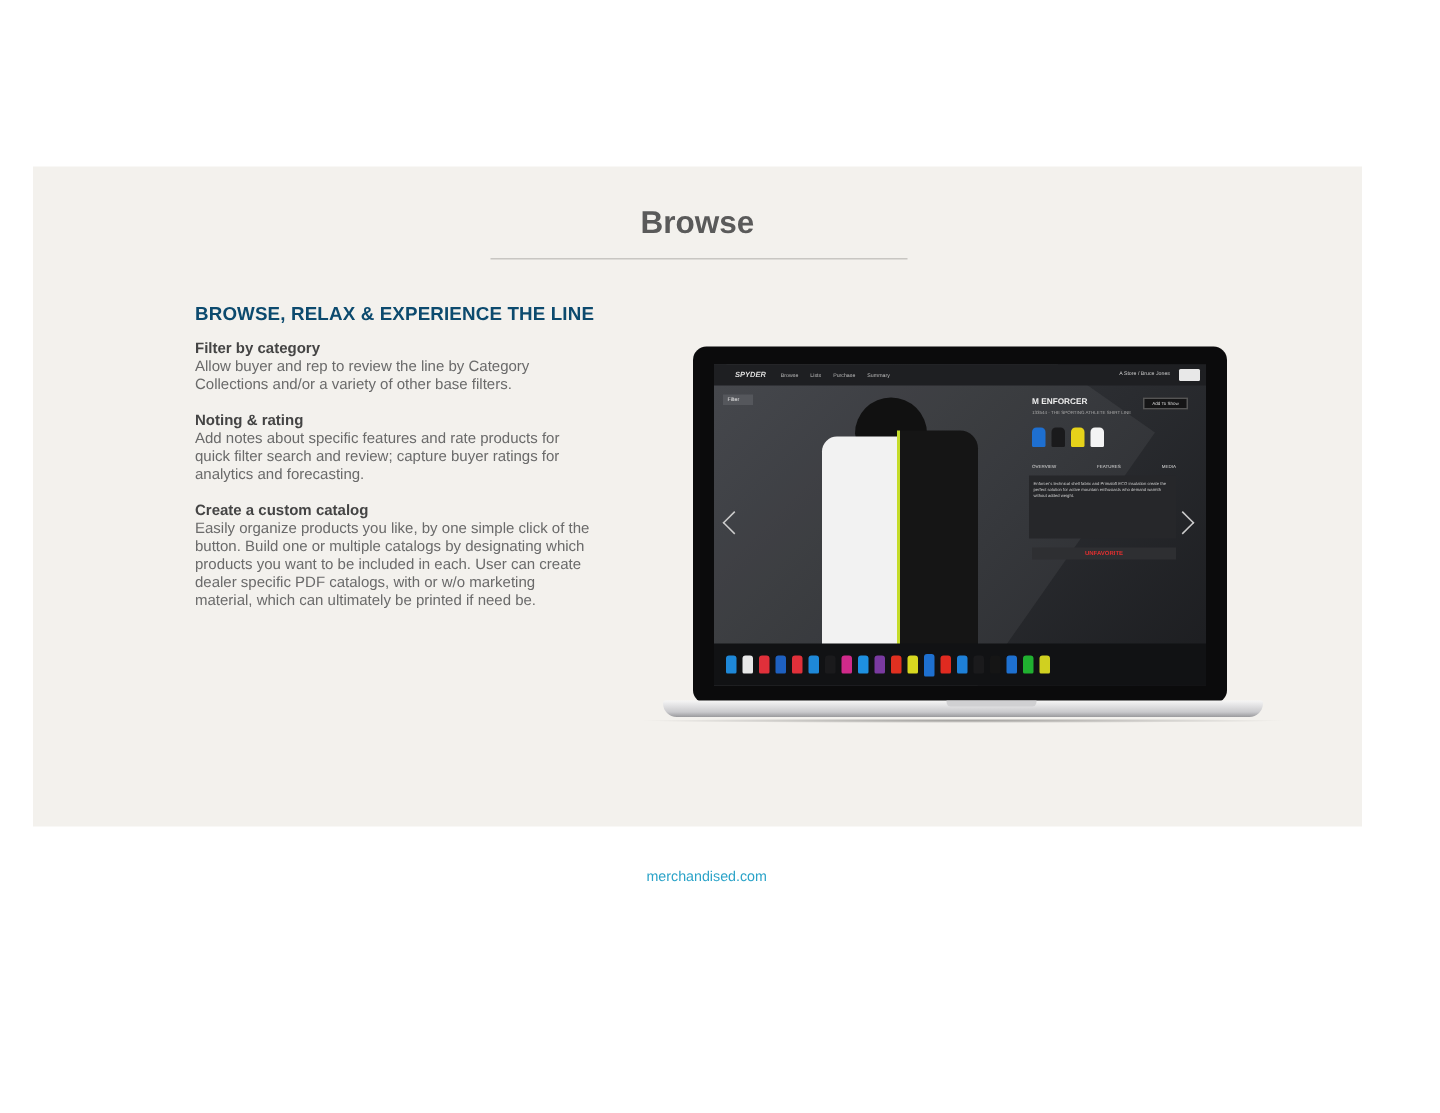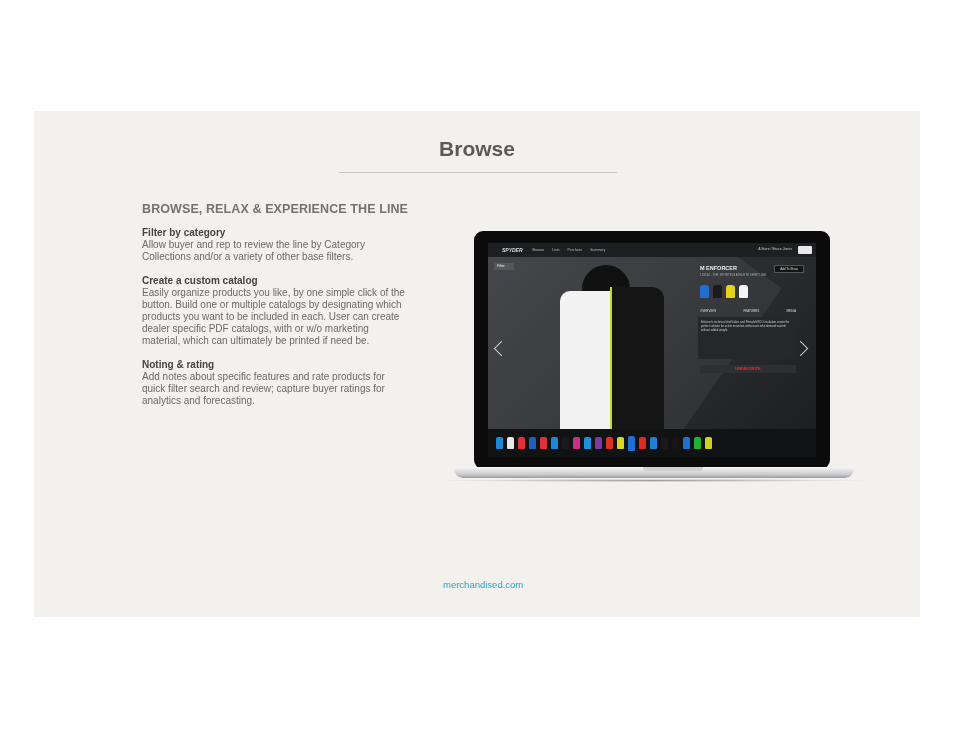--- a/index.html
+++ b/index.html
@@ -1,20 +1,20 @@
 <!DOCTYPE html>
 <html><head>
 <meta charset="utf-8">
 <style>
   html, body { margin:0; padding:0; background:#ffffff; }
   body { width:960px; height:742px; position:relative; overflow:hidden; font-family:"Liberation Sans", sans-serif; }
-  .slide { position:absolute; left:34px; top:111px; width:886px; height:506px; background:#f3f1ed; }
+  .slide { position:absolute; left:22px; top:111px; width:886px; height:440px; background:#f3f1ed; }
   .title { position:absolute; left:0; width:886px; top:26px; text-align:center; font-size:21px; font-weight:bold; color:#5a5a5a; }
   .title-rule { position:absolute; left:305px; top:61px; width:278px; height:1px; background:#c8c6c2; }
-  .heading { position:absolute; left:108px; top:91px; font-size:12.5px; font-weight:bold; color:#737373; letter-spacing:0.1px; }
+  .heading { position:absolute; left:108px; top:91px; font-size:12.5px; font-weight:bold; color:#0c4a6e; letter-spacing:0.1px; }
   .features { position:absolute; left:108px; top:116px; width:265px; }
   .feature { margin-bottom:12px; }
   .feature h4 { margin:0; font-size:10px; font-weight:bold; color:#444; line-height:12px; }
   .feature p { margin:0; font-size:10px; color:#6a6a6a; line-height:12px; }
   .footer-link { position:absolute; left:409px; top:468px; font-size:9.5px; color:#2aa3c8; text-decoration:none; }
 
   
   .laptop { position:absolute; left:380px; top:118px; width:480px; height:260px; }
   .lid { position:absolute; left:60px; top:2px; width:356px; height:238px; background:#0b0b0c; border-radius:9px; }
   .screen { position:absolute; left:14px; top:12px; width:328px; height:214px; background:linear-gradient(135deg,#3b3d42 0%,#2a2c30 55%,#1c1d20 100%); overflow:hidden; }
@@ -53,26 +53,26 @@
   <div class="title">Browse</div>
   <div class="title-rule"></div>
   <div class="heading">BROWSE, RELAX &amp; EXPERIENCE THE LINE</div>
 
   <div class="features">
     <div class="feature">
       <h4>Filter by category</h4>
       <p>Allow buyer and rep to review the line by Category Collections and/or a variety of other base filters.</p>
     </div>
     <div class="feature">
+      <h4>Noting &amp; rating</h4>
+      <p>Add notes about specific features and rate products for quick filter search and review; capture buyer ratings for analytics and forecasting.</p>
+    </div>
+    <div class="feature">
       <h4>Create a custom catalog</h4>
       <p>Easily organize products you like, by one simple click of the button. Build one or multiple catalogs by designating which products you want to be included in each. User can create dealer specific PDF catalogs, with or w/o marketing material, which can ultimately be printed if need be.</p>
-    </div>
-    <div class="feature">
-      <h4>Noting &amp; rating</h4>
-      <p>Add notes about specific features and rate products for quick filter search and review; capture buyer ratings for analytics and forecasting.</p>
     </div>
     <div class="feature">
     </div>
   </div>
 
   <a class="footer-link">merchandised.com</a>
 
   <div class="laptop">
     <div class="lid">
       <div class="screen">

